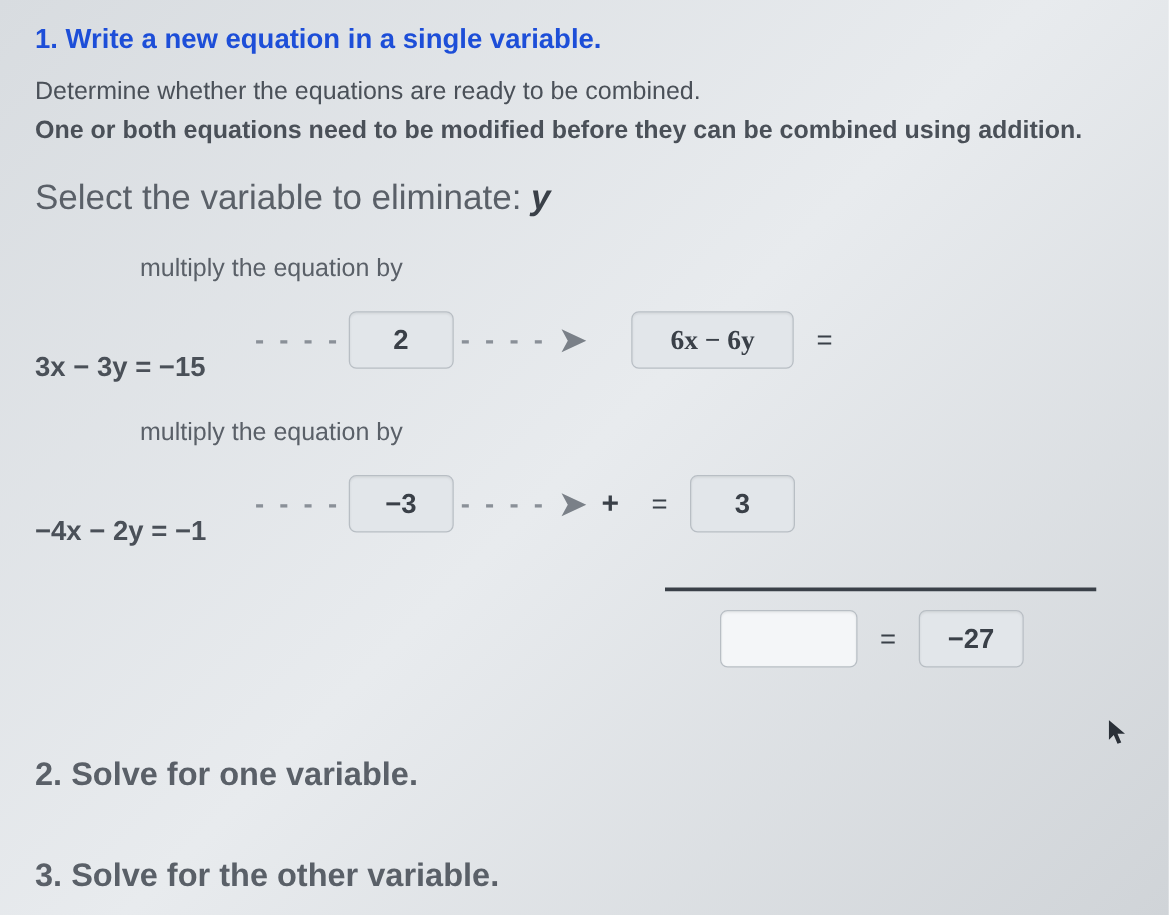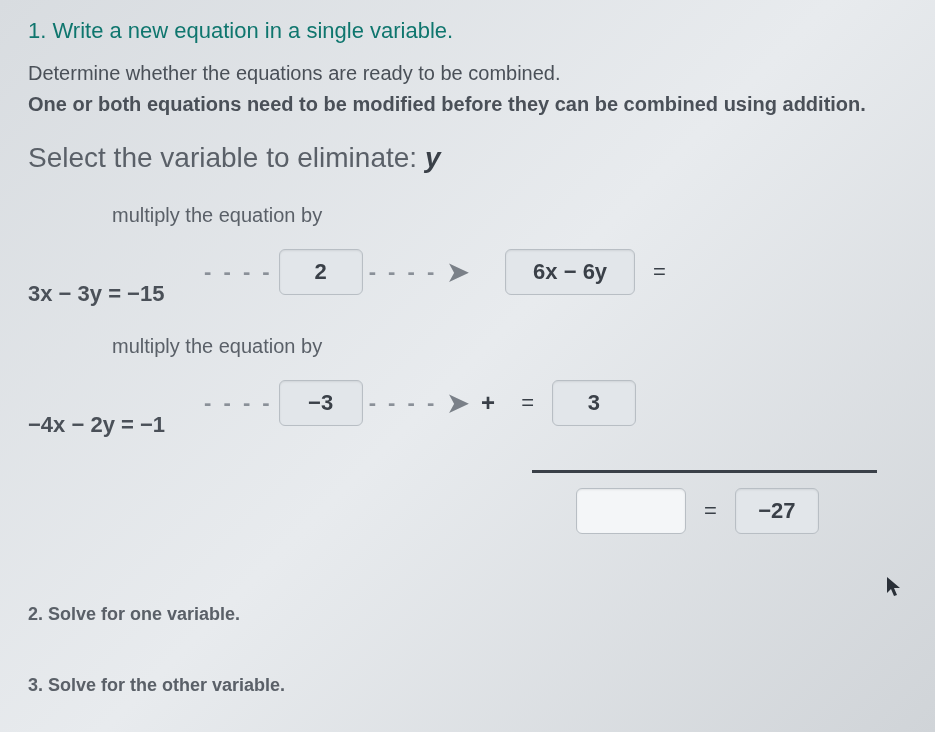--- a/index.html
+++ b/index.html
@@ -8,22 +8,22 @@
     height: 732px;
     background: linear-gradient(135deg, #d8dce0 0%, #e8ebee 50%, #d0d4d8 100%);
     font-family: Arial, Helvetica, sans-serif;
     color: #3a4048;
     padding: 18px 28px;
     position: relative;
     overflow: hidden;
   }
   .step-title {
     font-size: 22px;
-    font-weight: normal;
-    color: #0f766e;
+    font-weight: bold;
+    color: #1d4ed8;
     margin-bottom: 18px;
   }
   .instruction {
     font-size: 20px;
     color: #4a5058;
     margin-bottom: 6px;
   }
   .instruction.bold {
     font-weight: bold;
     line-height: 1.35;
@@ -74,21 +74,21 @@
     height: 46px;
     background: #e2e6ea;
     border: 1px solid #b8bec4;
     border-radius: 6px;
     box-shadow: inset 0 1px 2px rgba(0,0,0,0.08);
     font-size: 22px;
     font-weight: bold;
     color: #3a4048;
     padding: 0 14px;
   }
-  .box.wide { min-width: 130px; }
+  .box.wide { min-width: 130px; font-family: Liberation Serif, serif; }
   .box.empty { background: #f4f6f8; min-width: 110px; }
   .arrow {
     color: #7a8088;
     font-size: 26px;
     margin: 0 8px 0 4px;
     font-weight: bold;
   }
   .plus {
     font-size: 24px;
     font-weight: bold;
@@ -109,21 +109,21 @@
     width: 345px;
   }
   .result-row {
     display: flex;
     align-items: center;
     margin-left: 548px;
     margin-top: 50px;
     font-size: 22px;
   }
   .step2, .step3 {
-    font-size: 18px;
+    font-size: 26px;
     font-weight: bold;
     color: #5a6068;
     margin-top: 70px;
   }
   .step3 { margin-top: 50px; }
   .cursor {
     position: absolute;
     right: 32px;
     bottom: 130px;
     font-size: 20px;

